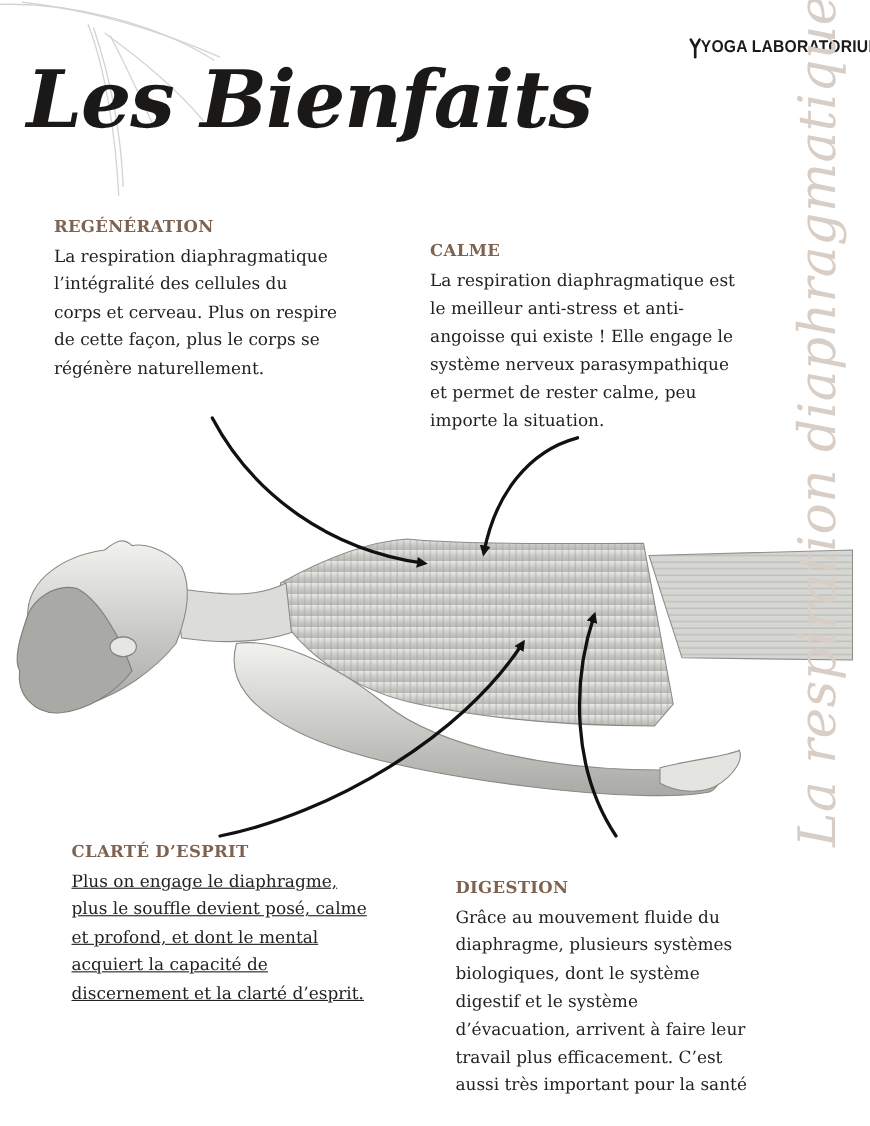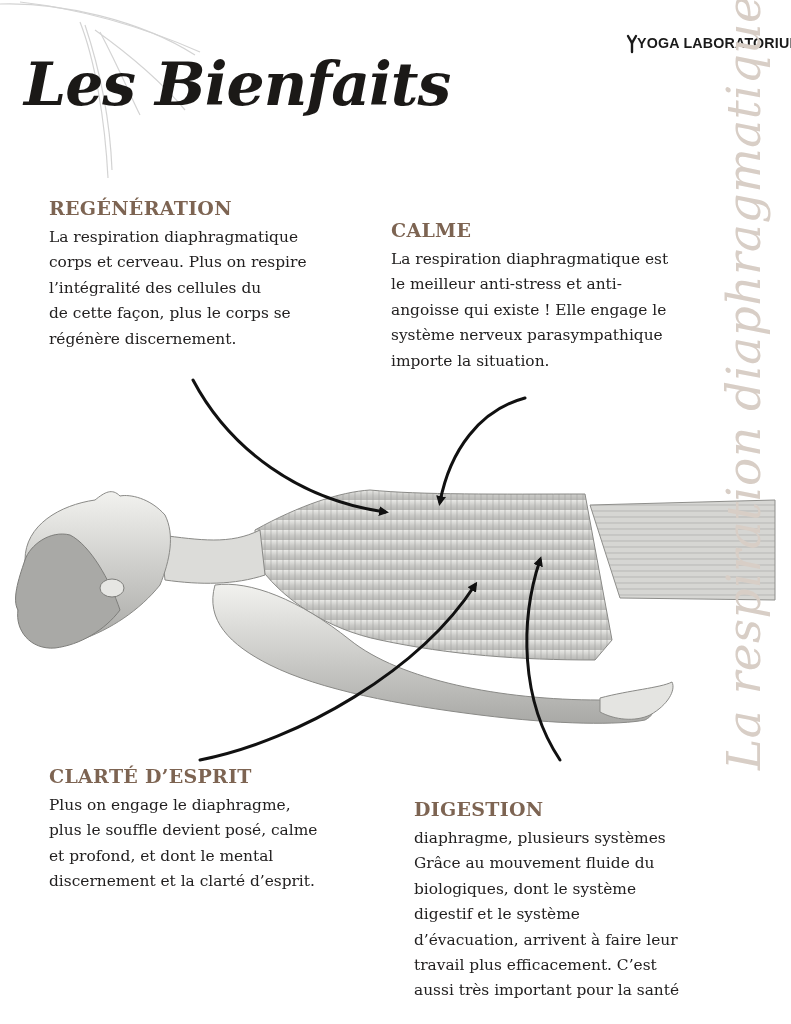--- a/index.html
+++ b/index.html
@@ -2,22 +2,22 @@
 <html><head>
 <meta charset="utf-8">
 <style>
   html, body { margin: 0; padding: 0; background: #ffffff; }
   body { width: 791px; height: 1024px; position: relative; overflow: hidden;
          font-family: "DejaVu Serif", serif; color: #1e1c1a; }
   .abs { position: absolute; }
   #brand { left: 626px; top: 34px; font-family: "Liberation Sans", sans-serif; font-weight: 700;
            font-size: 15.5px; letter-spacing: 0.2px; color: #1a1a1a; transform: scaleX(0.92); transform-origin: left; white-space: nowrap; }
   #title { left: 24px; top: 54px; font-family: "DejaVu Serif", serif; font-style: italic; font-weight: 700;
-           font-size: 60px; line-height: 1; letter-spacing: -1px; color: #1b1917; white-space: nowrap; }
-  .section-title { font-family: "DejaVu Serif", serif; font-weight: 700; font-size: 19px;
+           font-size: 72px; line-height: 1; letter-spacing: -1px; color: #1b1917; white-space: nowrap; }
+  .section-title { font-family: "DejaVu Serif", serif; font-weight: 700; font-size: 15px;
                    color: #7d6452; letter-spacing: 0.3px; line-height: 1; white-space: nowrap; }
   .section-body { font-family: "DejaVu Serif", serif; font-size: 15.4px; line-height: 25.4px; color: #222020; }
   .section-body span { display: block; white-space: nowrap; }
   #vertical { left: 720px; top: 770px; transform-origin: 0 0; transform: rotate(-90deg);
               font-family: "DejaVu Serif", serif; font-style: italic; font-size: 47px; line-height: 1;
               color: #d8cec6; white-space: nowrap; letter-spacing: 0.5px; }
   svg { position: absolute; left: 0; top: 0; }
 </style>
 </head>
 <body>
@@ -88,52 +88,54 @@
 </div>
 
 <h1 id="title" class="abs" style="margin:0">Les Bienfaits</h1>
 
 <div id="vertical" class="abs">La respiration diaphragmatique</div>
 
 <section class="abs" style="left:49px; top:199px;">
   <div class="section-title">REGÉNÉRATION</div>
   <div class="section-body" style="margin-top:7px;">
     <span>La respiration diaphragmatique</span>
+    <span>l’intégralité des cellules du</span>
     <span>corps et cerveau. Plus on respire</span>
-    <span>l’intégralité des cellules du</span>
     <span>de cette façon, plus le corps se</span>
-    <span>régénère discernement.</span>
+    <span>régénère naturellement.</span>
   </div>
 </section>
 
 <section class="abs" style="left:391px; top:221px;">
   <div class="section-title">CALME</div>
   <div class="section-body" style="margin-top:7px;">
     <span>La respiration diaphragmatique est</span>
     <span>le meilleur anti-stress et anti-</span>
     <span>angoisse qui existe ! Elle engage le</span>
     <span>système nerveux parasympathique</span>
+    <span>et permet de rester calme, peu</span>
     <span>importe la situation.</span>
   </div>
 </section>
 
-<section class="abs" style="left:49px; top:767px;">
+<section class="abs" style="left:65px; top:767px;">
   <div class="section-title">CLARTÉ D’ESPRIT</div>
-  <div class="section-body" style="margin-top:7px;">
+  <div class="section-body" style="margin-top:7px;text-decoration:underline;">
     <span>Plus on engage le diaphragme,</span>
     <span>plus le souffle devient posé, calme</span>
     <span>et profond, et dont le mental</span>
+    <span>acquiert la capacité de</span>
     <span>discernement et la clarté d’esprit.</span>
   </div>
 </section>
 
 <section class="abs" style="left:414px; top:800px;">
   <div class="section-title">DIGESTION</div>
   <div class="section-body" style="margin-top:7px;">
+    <span>Grâce au mouvement fluide du</span>
     <span>diaphragme, plusieurs systèmes</span>
-    <span>Grâce au mouvement fluide du</span>
     <span>biologiques, dont le système</span>
     <span>digestif et le système</span>
     <span>d’évacuation, arrivent à faire leur</span>
     <span>travail plus efficacement. C’est</span>
     <span>aussi très important pour la santé</span>
   </div>
 </section>
 
 </body></html>

